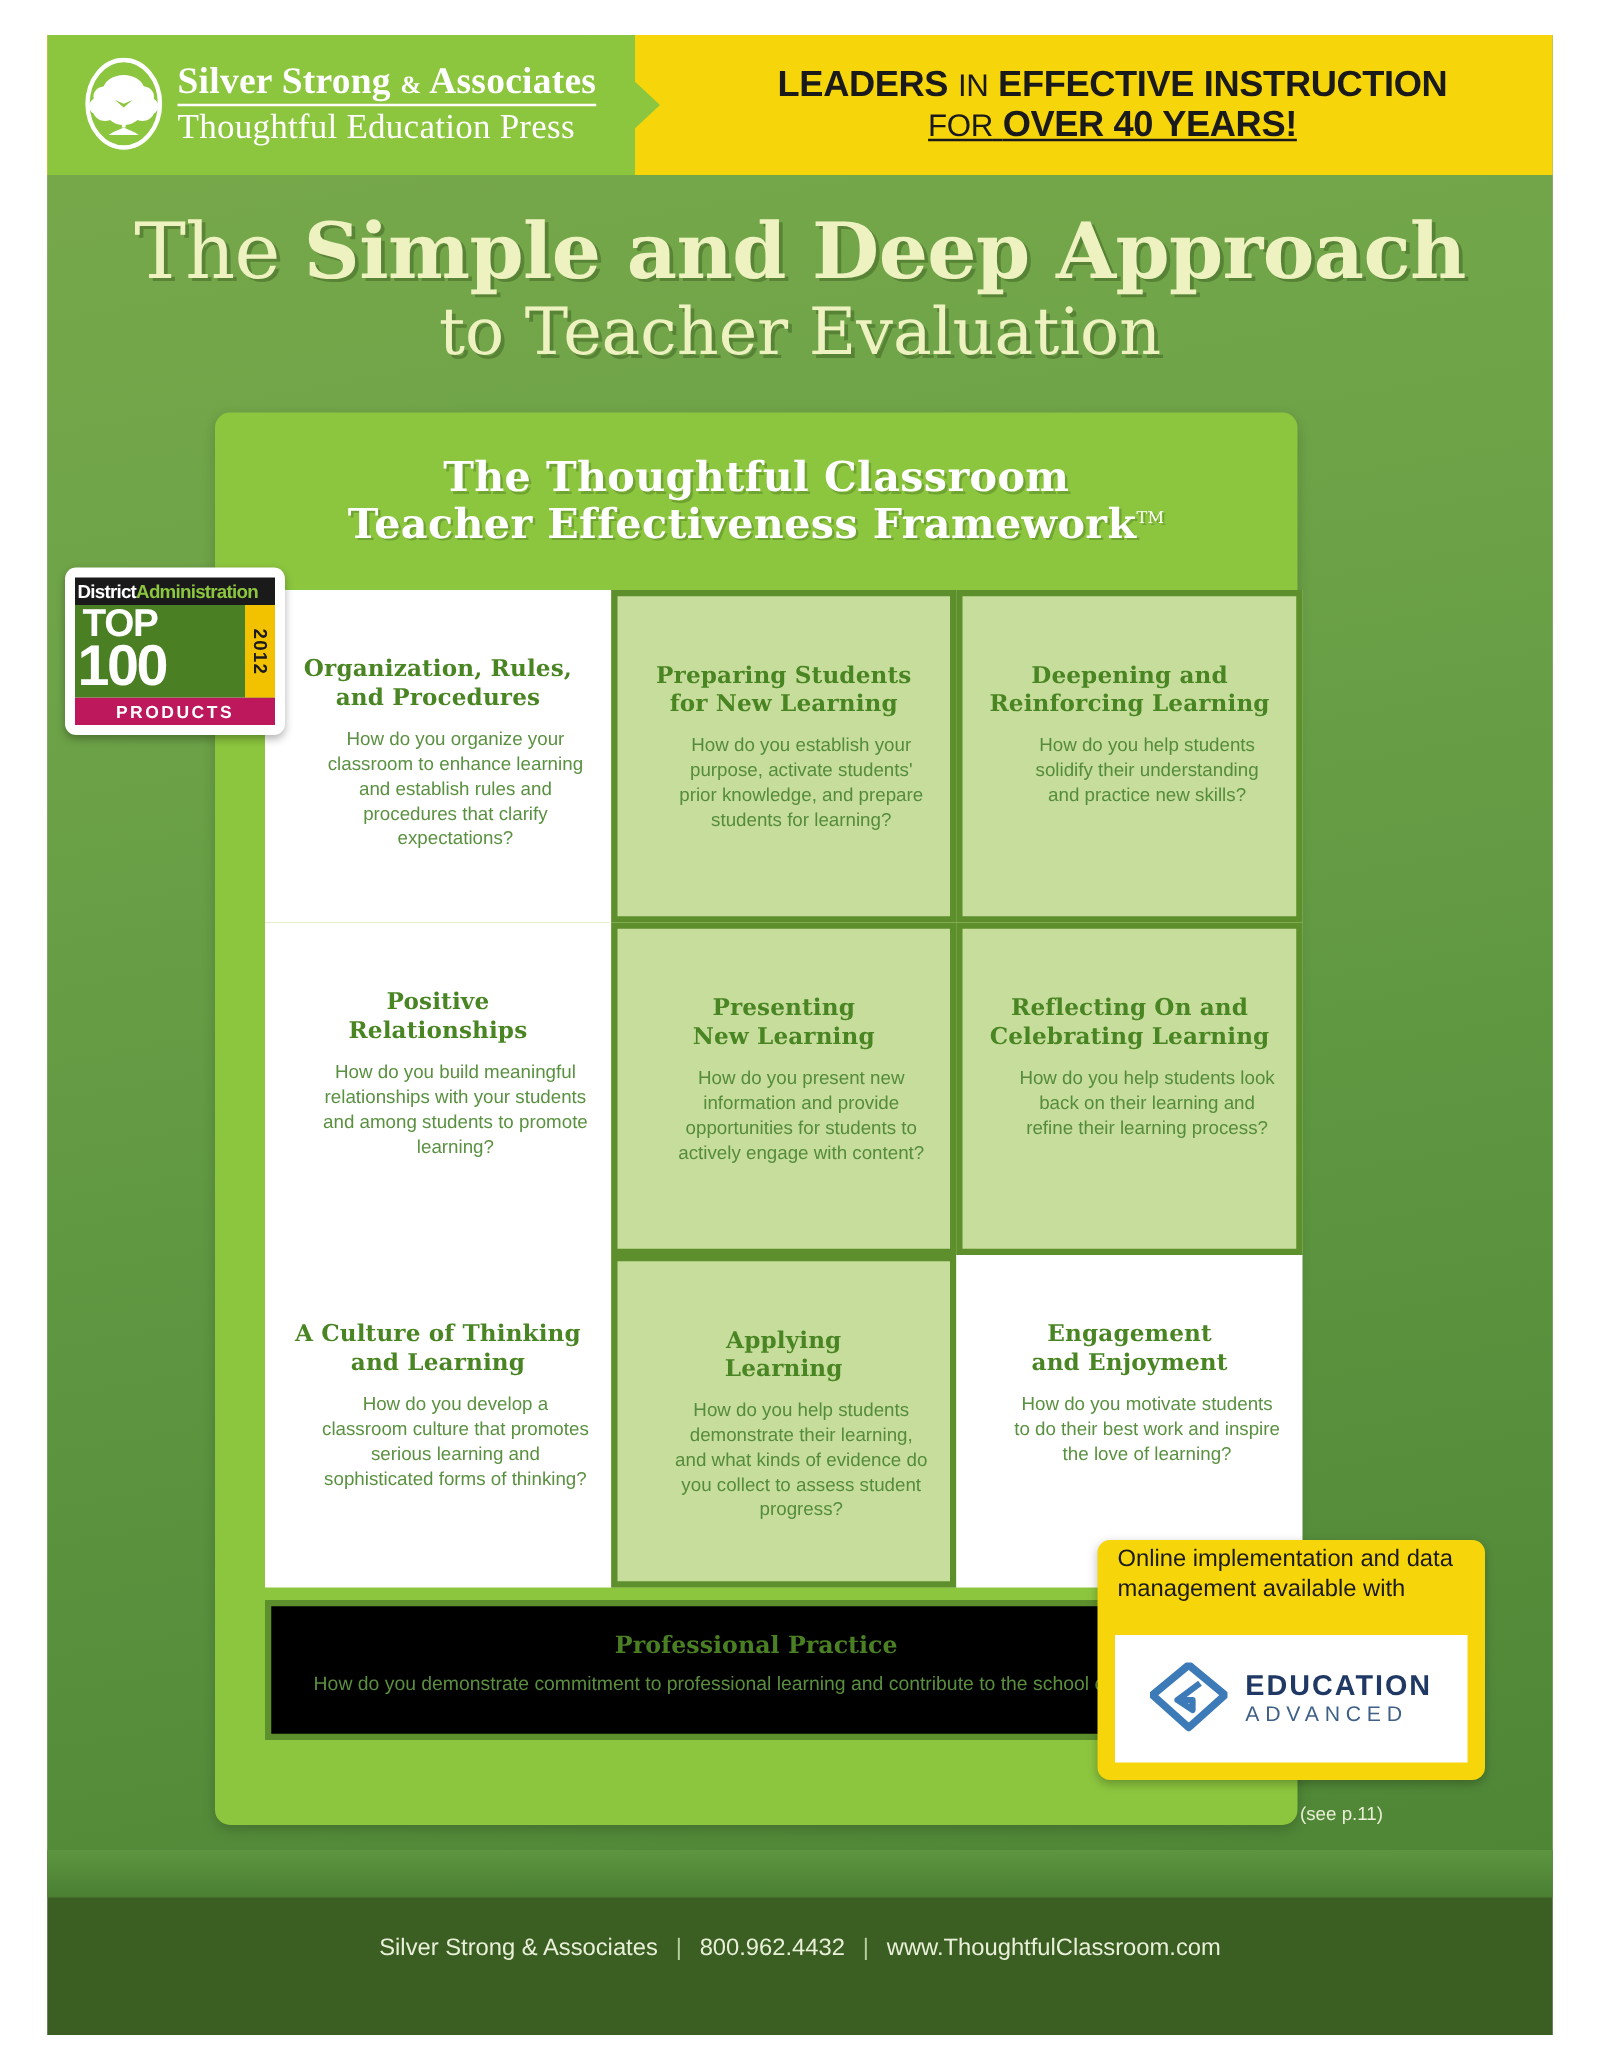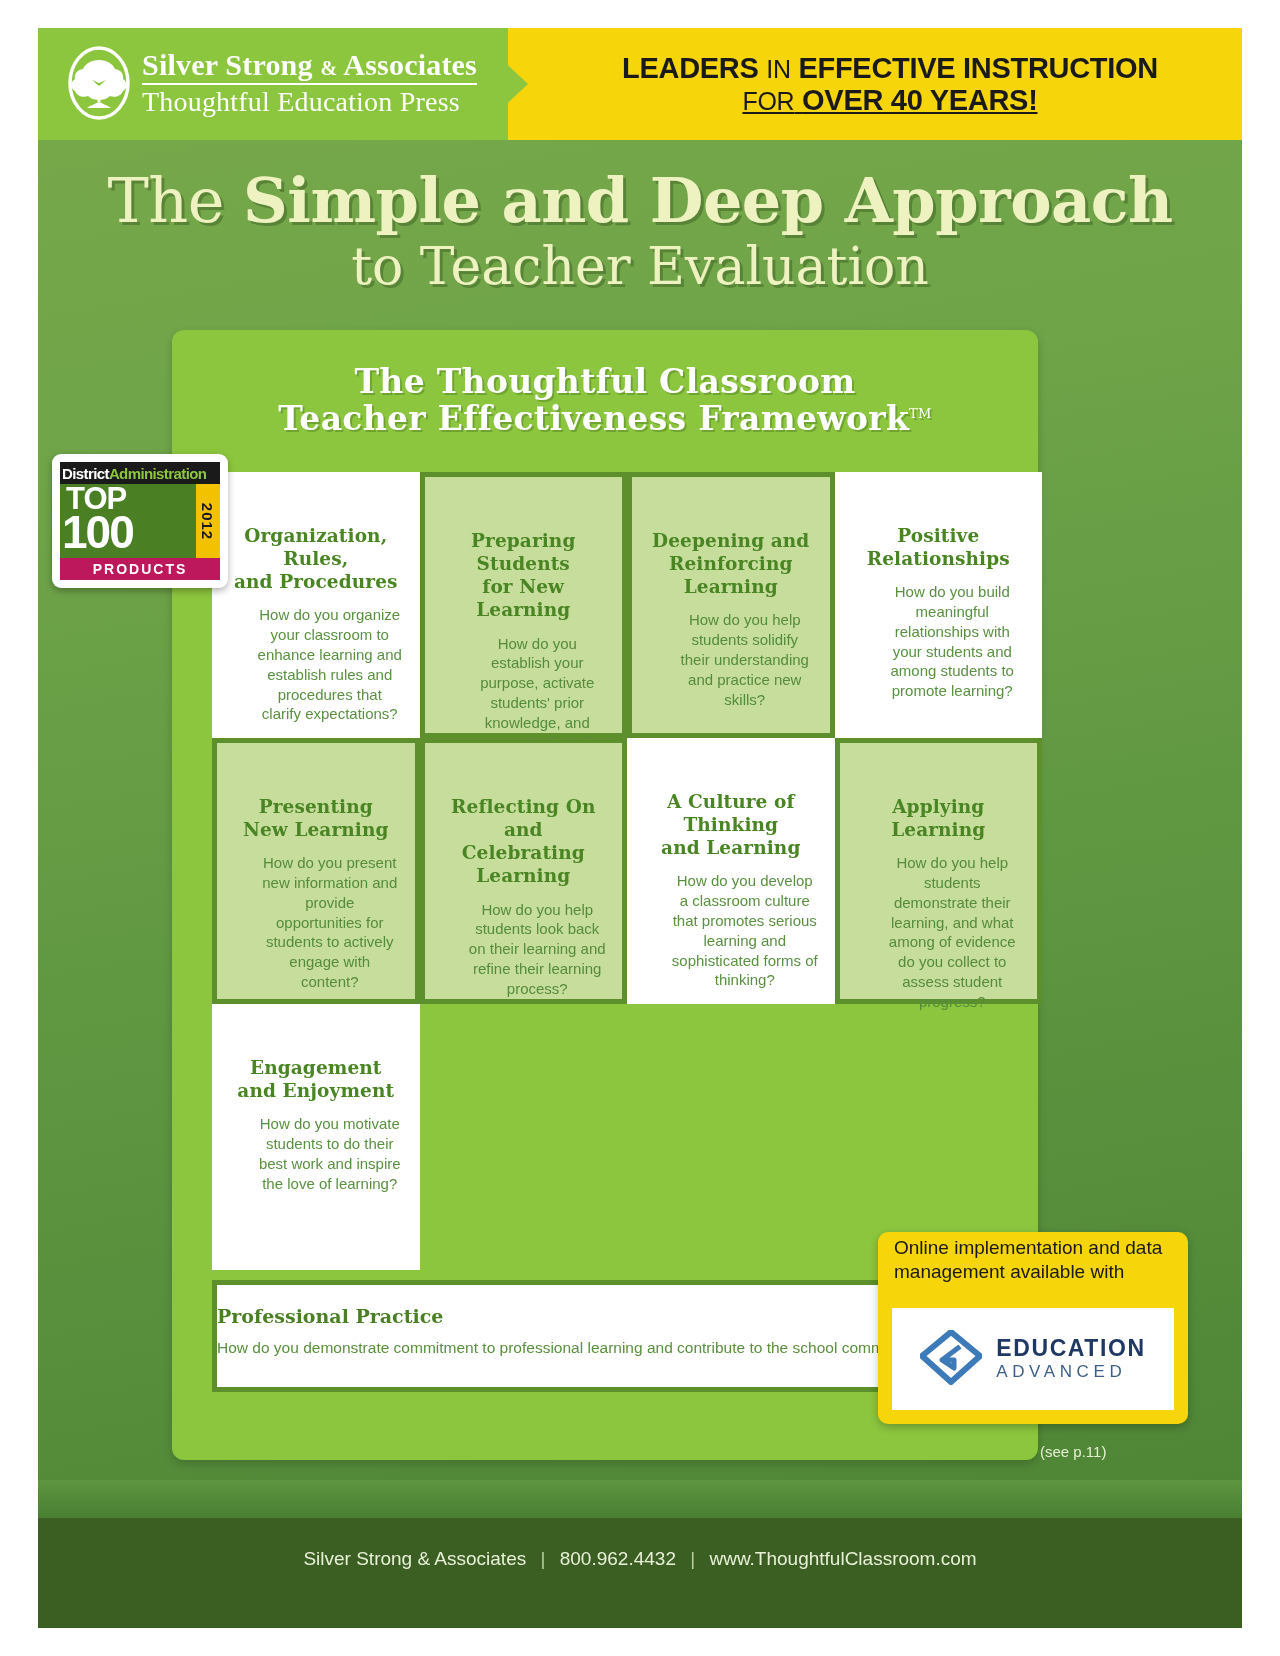--- a/index.html
+++ b/index.html
@@ -47,33 +47,33 @@
   .panel{position:absolute;left:172px;top:330px;width:866px;height:1130px;
          background:#8cc63e;border-radius:12px;box-shadow:0 4px 10px rgba(0,0,0,.18);}
   .panel-head{padding-top:34px;text-align:center;color:#ffffff;font-family:"DejaVu Serif",serif;
       font-weight:bold;line-height:1.12;text-shadow:2px 2px 0 rgba(60,100,30,.35);position:relative;}
   .ph1{font-size:33px;letter-spacing:.3px;}
   .ph2{font-size:33px;letter-spacing:.3px;}
   .tm{font-size:13px;vertical-align:super;font-weight:normal;}
 
   
   .grid{position:absolute;left:40px;top:142px;width:830px;display:grid;
-        grid-template-columns:1fr 1fr 1fr 1fr;grid-auto-rows:266px;}
+        grid-template-columns:1fr 1fr 1fr;grid-auto-rows:266px;}
   .cell{position:relative;padding:52px 16px 10px 16px;text-align:center;box-sizing:border-box;}
   .cell.white{background:#ffffff;}
   .cell.tint{background:#c6dd9b;border:5px solid #5d8f2c;}
   .cell-title{font-family:"DejaVu Serif",serif;font-weight:bold;color:#4a8523;
       font-size:18.5px;line-height:1.25;letter-spacing:.1px;}
   .cell.tint .cell-title{color:#4a8523;}
   .cell-q{margin-top:12px;font-size:15px;line-height:1.32;color:#5a9140;margin-left:28px;}
   .cell.tint .cell-q{color:#558c3c;}
 
   
   .pp{position:absolute;left:40px;top:950px;width:786px;height:112px;
-      background:#ffffff;border:5px solid #5d8f2c;box-sizing:border-box;
+      background:#000000;border:5px solid #5d8f2c;box-sizing:border-box;text-align:center;
       padding-top:20px;}
   .pp-title{font-family:"DejaVu Serif",serif;font-weight:bold;color:#4a7f23;font-size:19px;}
   .pp-q{margin-top:11px;font-size:15.5px;line-height:1.35;color:#5a8f3e;}
 
   
   .badge{position:absolute;left:52px;top:454px;width:176px;height:134px;background:#ffffff;
          border-radius:9px;box-shadow:0 3px 7px rgba(0,0,0,.3);overflow:hidden;}
   .badge-inner{position:absolute;left:8px;top:8px;width:160px;height:118px;}
   .badge-da{height:22px;background:#1a1a1a;display:flex;align-items:center;overflow:hidden;}
   .badge-da .d1{color:#ffffff;font-size:15px;font-weight:bold;letter-spacing:-.6px;padding-left:2px;font-family:"Liberation Sans",sans-serif;}
@@ -195,21 +195,21 @@
         <div class="cell tint">
           <div class="cell-title">Reflecting On and<br>Celebrating Learning</div>
           <div class="cell-q">How do you help students look back on their learning and refine their learning process?</div>
         </div>
         <div class="cell white">
           <div class="cell-title">A Culture of Thinking<br>and Learning</div>
           <div class="cell-q">How do you develop a classroom culture that promotes serious learning and sophisticated forms of thinking?</div>
         </div>
         <div class="cell tint">
           <div class="cell-title">Applying<br>Learning</div>
-          <div class="cell-q">How do you help students demonstrate their learning, and what among of evidence do you collect to assess student progress?</div>
+          <div class="cell-q">How do you help students demonstrate their learning, and what kinds of evidence do you collect to assess student progress?</div>
         </div>
         <div class="cell white">
           <div class="cell-title">Engagement<br>and Enjoyment</div>
           <div class="cell-q">How do you motivate students to do their best work and inspire the love of learning?</div>
         </div>
       </div>
 
     <div class="pp">
       <div class="pp-title">Professional Practice</div>
       <div class="pp-q">How do you demonstrate commitment to professional learning and contribute to the school community?</div>

